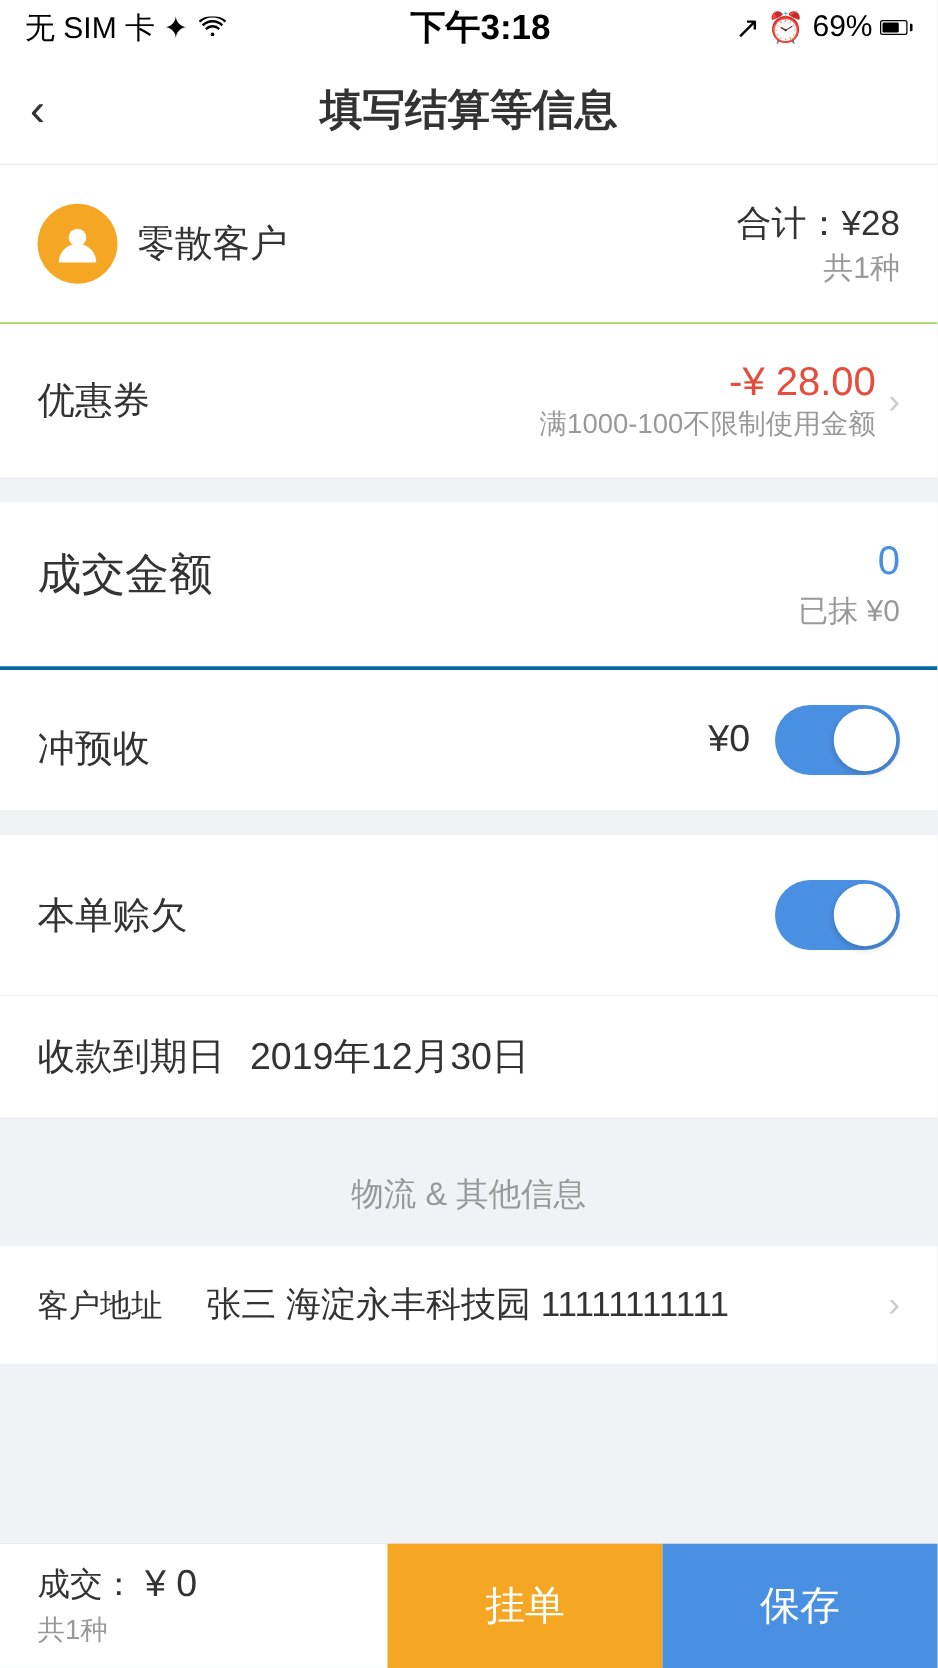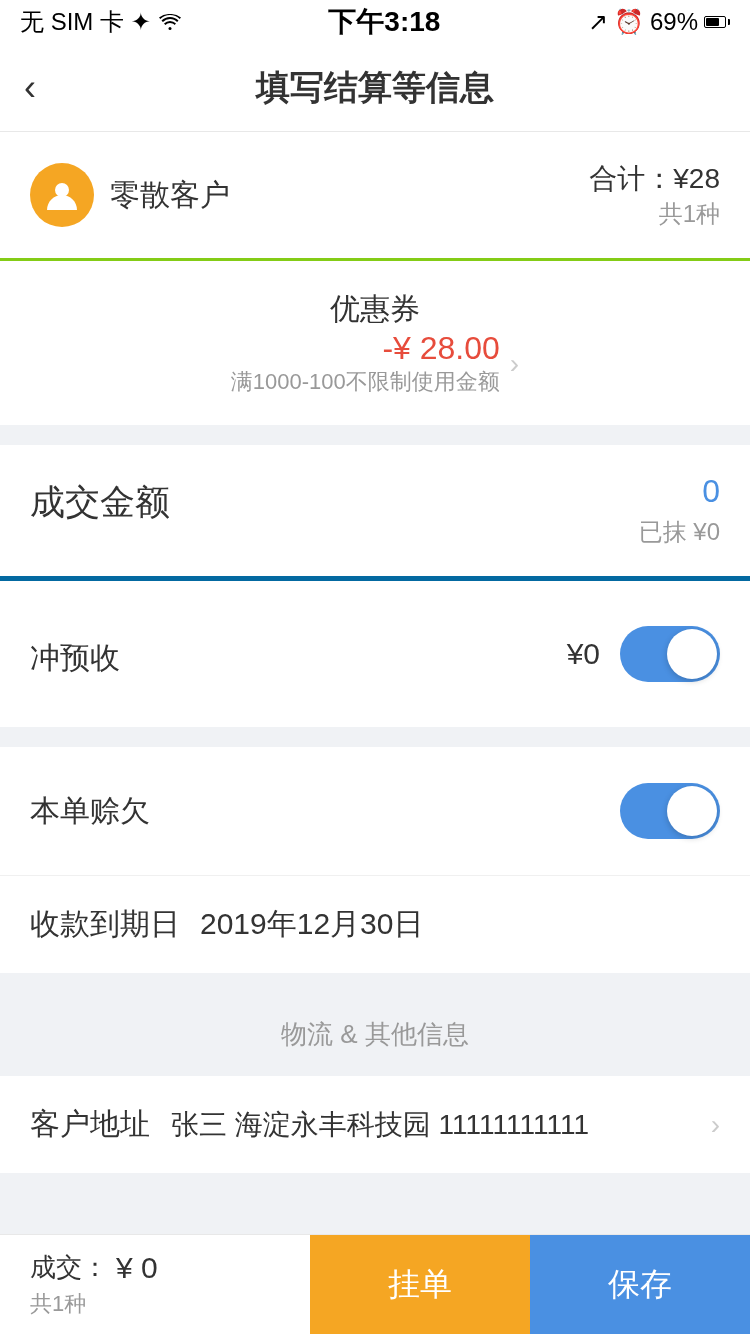--- a/index.html
+++ b/index.html
@@ -87,22 +87,21 @@
     .customer-total { font-size: 28px; color: #333; }
     .customer-count { font-size: 24px; color: #999; }
 
     
     .coupon-row {
       background: #fff;
       padding: 28px 30px;
       display: flex;
       align-items: center;
       justify-content: space-between;
-      border-top: 3px solid #84cc16;
-      flex-direction: column;
+      border-top: 1px solid #84cc16;
     }
     .coupon-label { font-size: 30px; color: #333; }
     .coupon-right { display: flex; align-items: center; gap: 10px; }
     .coupon-info { text-align: right; }
     .coupon-amount { font-size: 32px; color: #e74c3c; font-weight: 500; }
     .coupon-desc { font-size: 22px; color: #999; }
     .chevron-right { font-size: 28px; color: #ccc; }
 
     
     .amount-row {
@@ -123,25 +122,25 @@
       font-size: 26px;
       color: #666;
       background: #fff;
       cursor: pointer;
     }
     .amount-deducted { font-size: 24px; color: #999; }
 
     
     .prepay-row {
       background: #fff;
-      padding: 45px 30px;
-      display: flex;
-      align-items: flex-start;
-      justify-content: space-between;
-      border-top: 5px solid #0369a1;
+      padding: 28px 30px;
+      display: flex;
+      align-items: flex-end;
+      justify-content: space-between;
+      border-top: 3px solid #0369a1;
     }
     .prepay-label { font-size: 30px; color: #333; padding-top: 12px; }
     .prepay-right { display: flex; align-items: center; gap: 20px; }
     .prepay-info { text-align: right; }
     .prepay-amount { font-size: 30px; color: #333; }
     .prepay-receivable { font-size: 24px; color: #999; }
 
     
     .toggle {
       width: 100px;
@@ -193,21 +192,21 @@
     .logistics-text { font-size: 26px; color: #999; }
 
     
     .address-row {
       background: #fff;
       padding: 28px 30px;
       display: flex;
       align-items: center;
       justify-content: space-between;
     }
-    .address-label { font-size: 30px; color: #333; margin-right: 21px; flex-shrink: 0; }
+    .address-label { font-size: 25px; color: #333; margin-right: 35px; flex-shrink: 0; }
     .address-value { font-size: 28px; color: #333; flex: 1; }
     .address-chevron { font-size: 28px; color: #ccc; }
 
     
     .content-spacer {
       height: 200px;
       background: #f0f2f5;
     }
 
     

